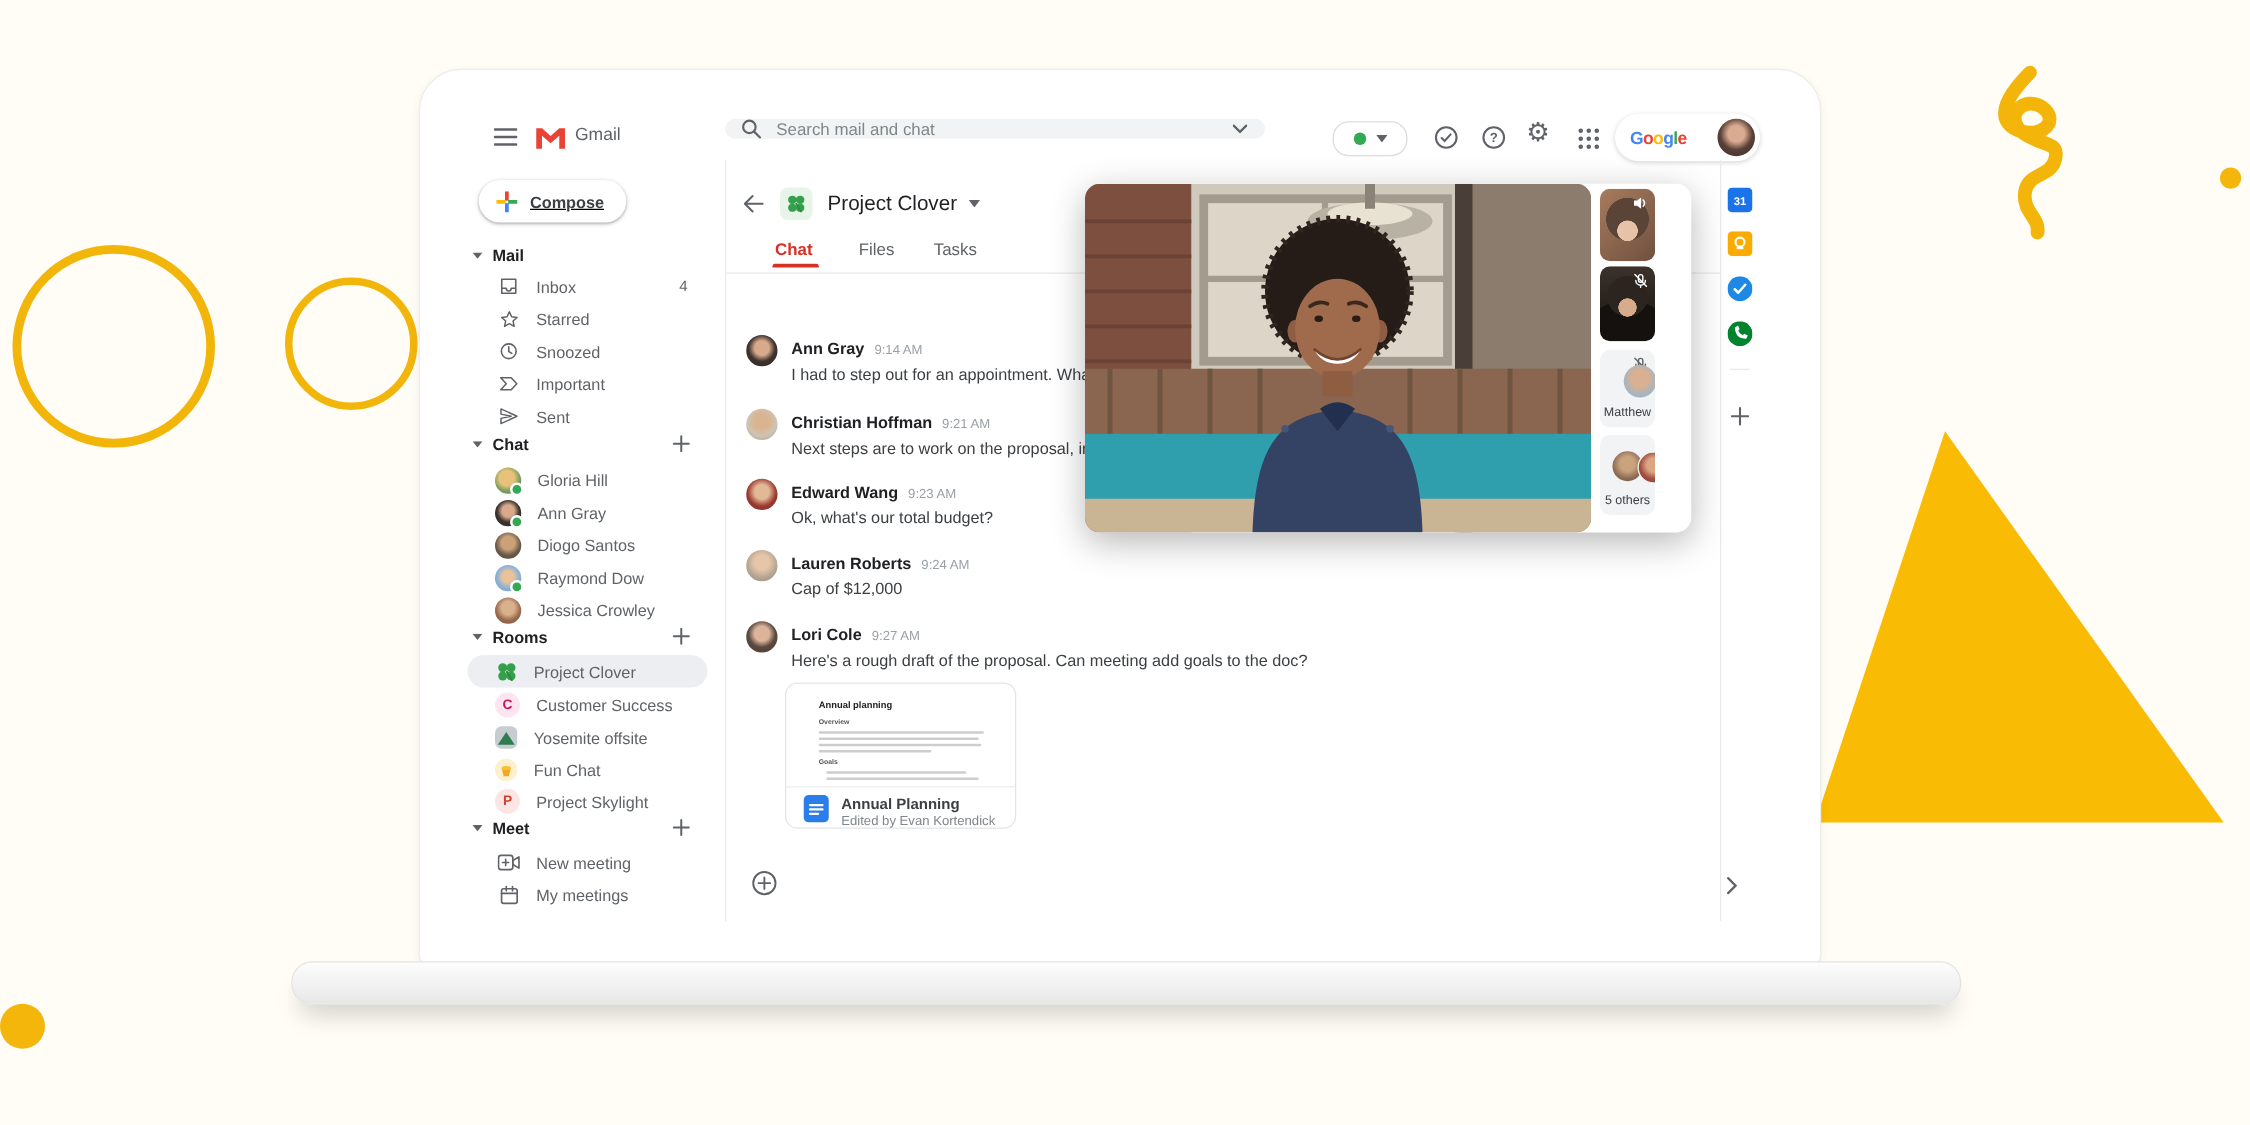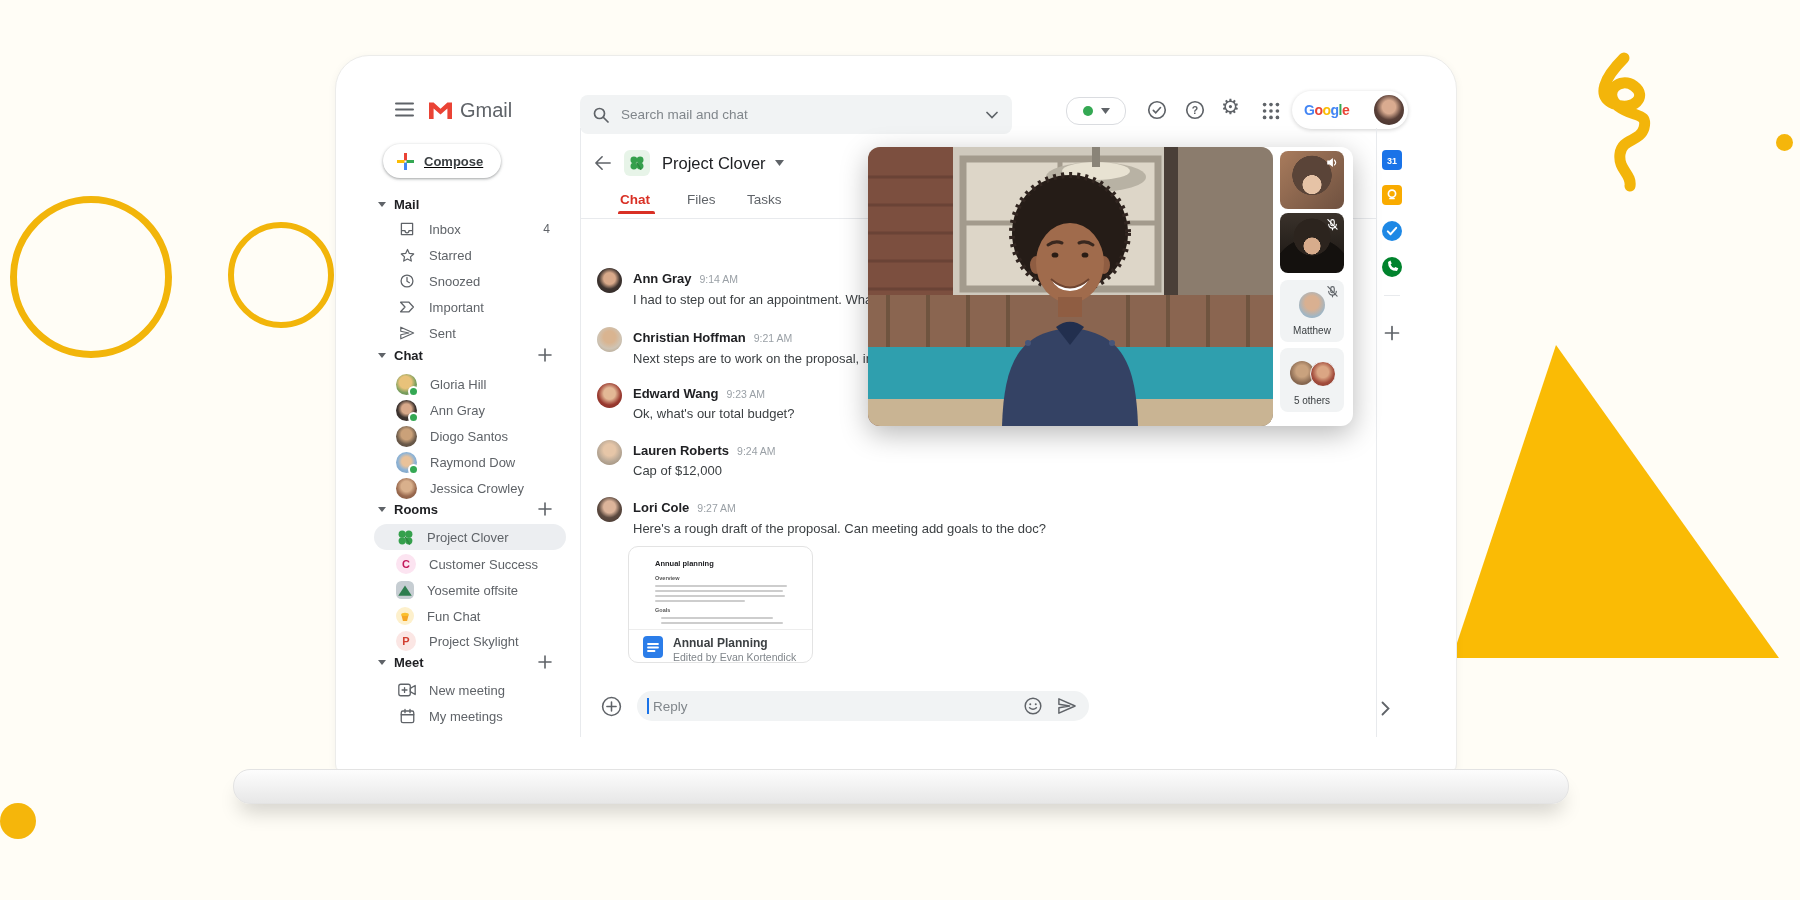--- a/index.html
+++ b/index.html
@@ -12,21 +12,21 @@
   .gold-dot{border-radius:50%;background:#f5b60b;}
 
   
   .laptop-body{left:335px;top:55px;width:1120px;height:717px;background:#fff;border:1px solid #ececea;
     border-radius:34px 34px 10px 10px;box-shadow:0 2px 8px rgba(0,0,0,.05);z-index:3;}
   .laptop-base{left:233px;top:769px;width:1334px;height:33px;border-radius:17px;
     background:linear-gradient(#fdfdfd,#e7e7e7);border:1px solid #e3e3e3;
     box-shadow:0 14px 20px -6px rgba(0,0,0,.18);z-index:4;}
 
   
-  .search-bar{left:580px;top:95px;width:432px;height:39px;background:#f1f3f4;border-radius:8px;display:flex;align-items:center;}
+  .search-bar{left:580px;top:95px;width:432px;height:16px;background:#f1f3f4;border-radius:8px;display:flex;align-items:center;}
   .search-input{border:0;background:transparent;outline:none;font-family:"Liberation Sans",sans-serif;
     font-size:13.5px;color:#3c4043;width:330px;margin-left:10px;}
   .search-input::placeholder{color:#80868b;}
   .status-pill{left:1066px;top:97px;width:58px;height:26px;background:#fff;border:1px solid #dadce0;border-radius:13px;
     display:flex;align-items:center;justify-content:center;gap:8px;}
   .gdot{width:10px;height:10px;border-radius:50%;background:#34a853;}
   .tbicon{width:22px;height:22px;color:#5f6368;}
   .google-pill{left:1292px;top:91px;width:116px;height:38px;background:#fff;border-radius:19px;
     box-shadow:0 1px 4px rgba(0,0,0,.18);display:flex;align-items:center;padding:0 4px 0 12px;box-sizing:border-box;}
   .glogo{font-size:14px;font-weight:700;letter-spacing:-.5px;}
@@ -80,21 +80,21 @@
   .reply-input{border:0;background:transparent;outline:none;font-family:"Liberation Sans",sans-serif;font-size:13.5px;color:#3c4043;width:340px;margin-left:2px;}
   .reply-input::placeholder{color:#80868b;}
 
   
   .rail-ic{left:1382px;width:20px;height:20px;}
 
   
   .call{left:868px;top:147px;width:485px;height:279px;background:#fff;border-radius:12px;
     box-shadow:0 8px 28px rgba(0,0,0,.28);z-index:10;}
   .main-video{position:absolute;left:0;top:0;width:405px;height:279px;border-radius:12px;overflow:hidden;}
-  .tile{position:absolute;left:412px;width:64px;border-radius:8px;overflow:hidden;}
+  .tile{position:absolute;left:412px;width:44px;border-radius:8px;overflow:hidden;}
   .tile.gray{background:#f1f3f4;}
   .tile-ic{position:absolute;right:5px;top:5px;width:13px;height:13px;}
   .tile-lbl{position:absolute;left:0;right:0;bottom:6px;text-align:center;font-size:10px;color:#3c4043;}
   .t-av{position:absolute;border-radius:50%;}
 </style>
 </head>
 <body>
 
 <div class="stage">
 
@@ -113,21 +113,21 @@
   <div class="abs laptop-body"></div>
 
   <div class="abs" style="left:0;top:0;width:1800px;height:900px;z-index:5;">
 
     <svg class="abs" style="left:395px;top:102px;" width="19" height="15" viewBox="0 0 19 15">
       <path d="M1 1.5h17M1 7.5h17M1 13.5h17" stroke="#5f6368" stroke-width="2" stroke-linecap="round"></path>
     </svg>
     <svg class="abs" style="left:427px;top:100px;" width="27" height="20" viewBox="0 0 27 20">
       <path d="M2 19 V2.5 h4.6 L13.5 8.8 20.4 2.5 H25 v16.5 h-4.6 V8.6 L13.5 14.6 6.6 8.6 V19z" fill="#EA4335"></path>
     </svg>
-    <div class="abs" style="left:460px;top:99px;font-size:20px;color:#5f6368;">Gmail</div>
+    <div class="abs" style="left:460px;top:99px;font-size:14px;color:#5f6368;">Gmail</div>
 
     <div class="abs search-bar">
       <svg style="margin-left:13px;" width="16" height="16" viewBox="0 0 16 16">
         <circle cx="6.5" cy="6.5" r="5" fill="none" stroke="#5f6368" stroke-width="1.7"></circle>
         <path d="M10.5 10.5 L15 15" stroke="#5f6368" stroke-width="1.7" stroke-linecap="round"></path>
       </svg>
       <input class="search-input" placeholder="Search mail and chat" style="">
       <svg width="12" height="8" viewBox="0 0 12 8" style="margin-left:auto;margin-right:14px;">
         <path d="M1 1.5 L6 6.5 L11 1.5" fill="none" stroke="#5f6368" stroke-width="1.7" stroke-linecap="round"></path>
       </svg>
@@ -430,33 +430,20 @@
         <path d="M6 8 h10 M6 11.5 h10 M6 15 h6.5" stroke="#fff" stroke-width="1.8" stroke-linecap="round"></path>
       </svg>
       <div class="file-name">Annual Planning</div>
       <div class="file-meta">Edited by Evan Kortendick</div>
     </div>
 
     <svg class="abs" style="left:600px;top:695px;" width="23" height="23" viewBox="0 0 24 24">
       <circle cx="12" cy="12" r="9.3" fill="none" stroke="#5f6368" stroke-width="1.6"></circle>
       <path d="M12 7.2 v9.6 M7.2 12 h9.6" stroke="#5f6368" stroke-width="1.6" stroke-linecap="round"></path>
     </svg>
-    <div class="abs reply-pill">
-      <span class="caret-line"></span>
-      <input class="reply-input" placeholder="Reply" style="">
-      <svg width="20" height="20" viewBox="0 0 22 22" style="margin-left:auto;">
-        <circle cx="11" cy="11" r="8.6" fill="none" stroke="#5f6368" stroke-width="1.6"></circle>
-        <circle cx="8" cy="9" r="1.1" fill="#5f6368"></circle>
-          <circle cx="14" cy="9" r="1.1" fill="#5f6368"></circle>
-        <path d="M7.2 13 q3.8 3.4 7.6 0" fill="none" stroke="#5f6368" stroke-width="1.6" stroke-linecap="round"></path>
-      </svg>
-      <svg width="20" height="18" viewBox="0 0 22 20" style="margin:0 12px 0 14px;">
-        <path d="M2 18 L20 10 2 2 v6 l12 2 -12 2z" fill="none" stroke="#5f6368" stroke-width="1.6" stroke-linejoin="round"></path>
-      </svg>
-    </div>
     <svg class="abs" style="left:1381px;top:701px;" width="10" height="15" viewBox="0 0 10 15">
       <path d="M1.5 1.5 l6 6 -6 6" fill="none" stroke="#5f6368" stroke-width="1.8" stroke-linecap="round"></path>
     </svg>
 
     <svg class="abs rail-ic" style="top:150px;" viewBox="0 0 20 20">
       <rect width="20" height="20" rx="4" fill="#1a73e8"></rect>
       <text x="10" y="14" text-anchor="middle" font-size="9" font-weight="bold" fill="#fff" font-family="Liberation Sans,sans-serif">31</text>
     </svg>
     <svg class="abs rail-ic" style="top:185px;" viewBox="0 0 20 20">
       <rect width="20" height="20" rx="4" fill="#f9ab00"></rect>

